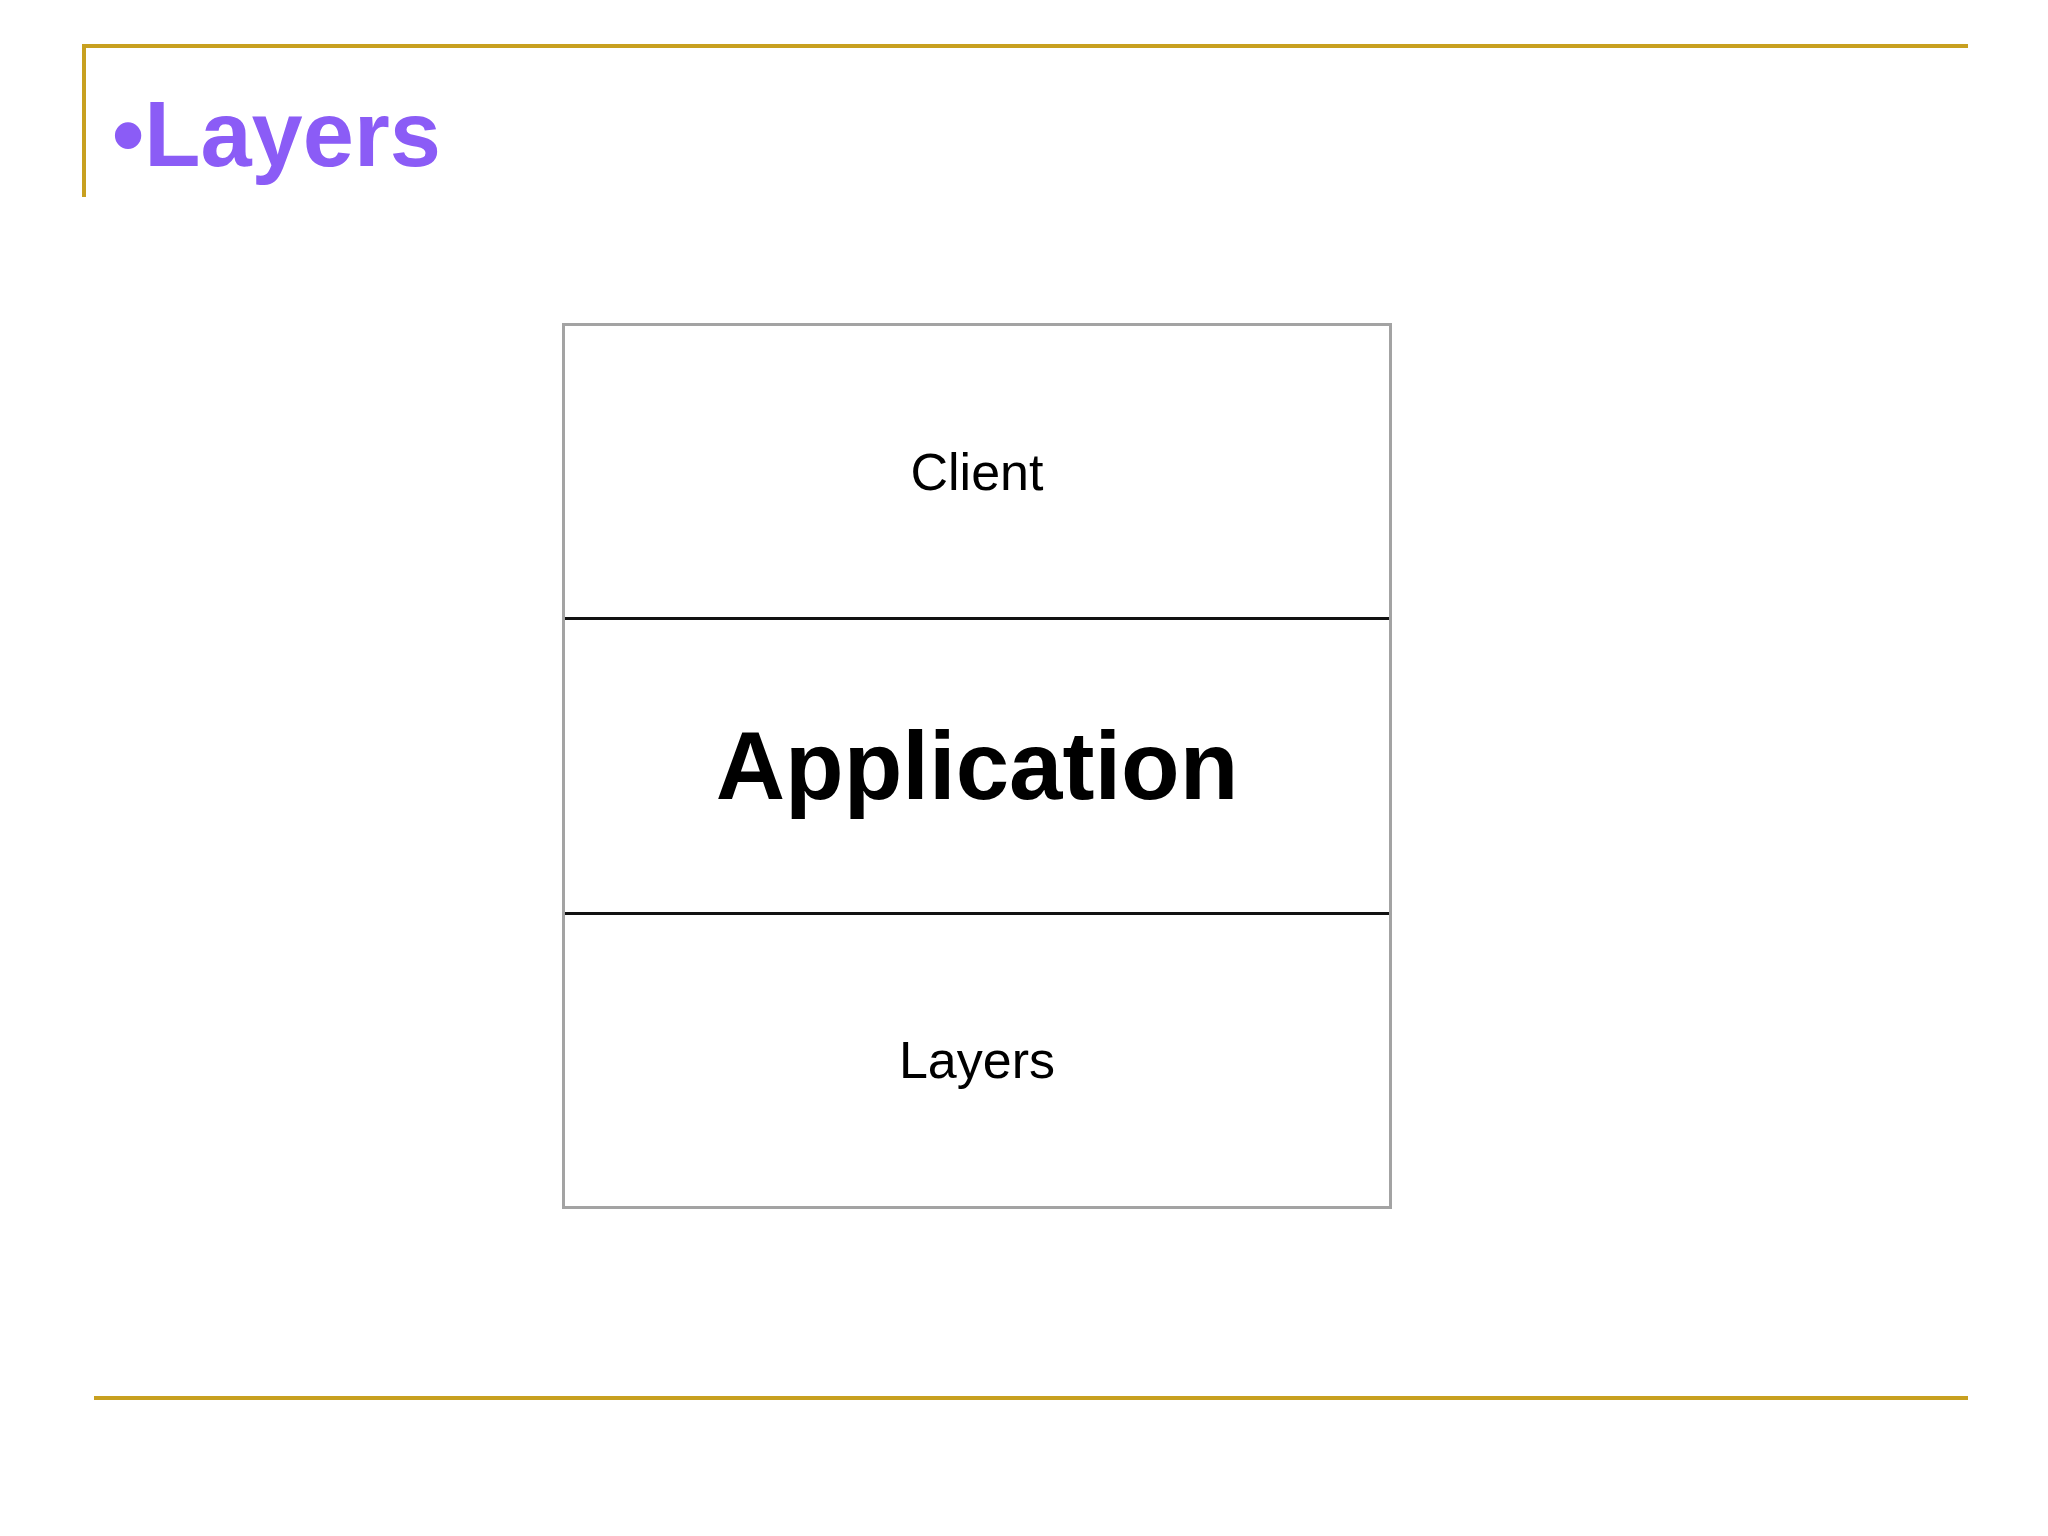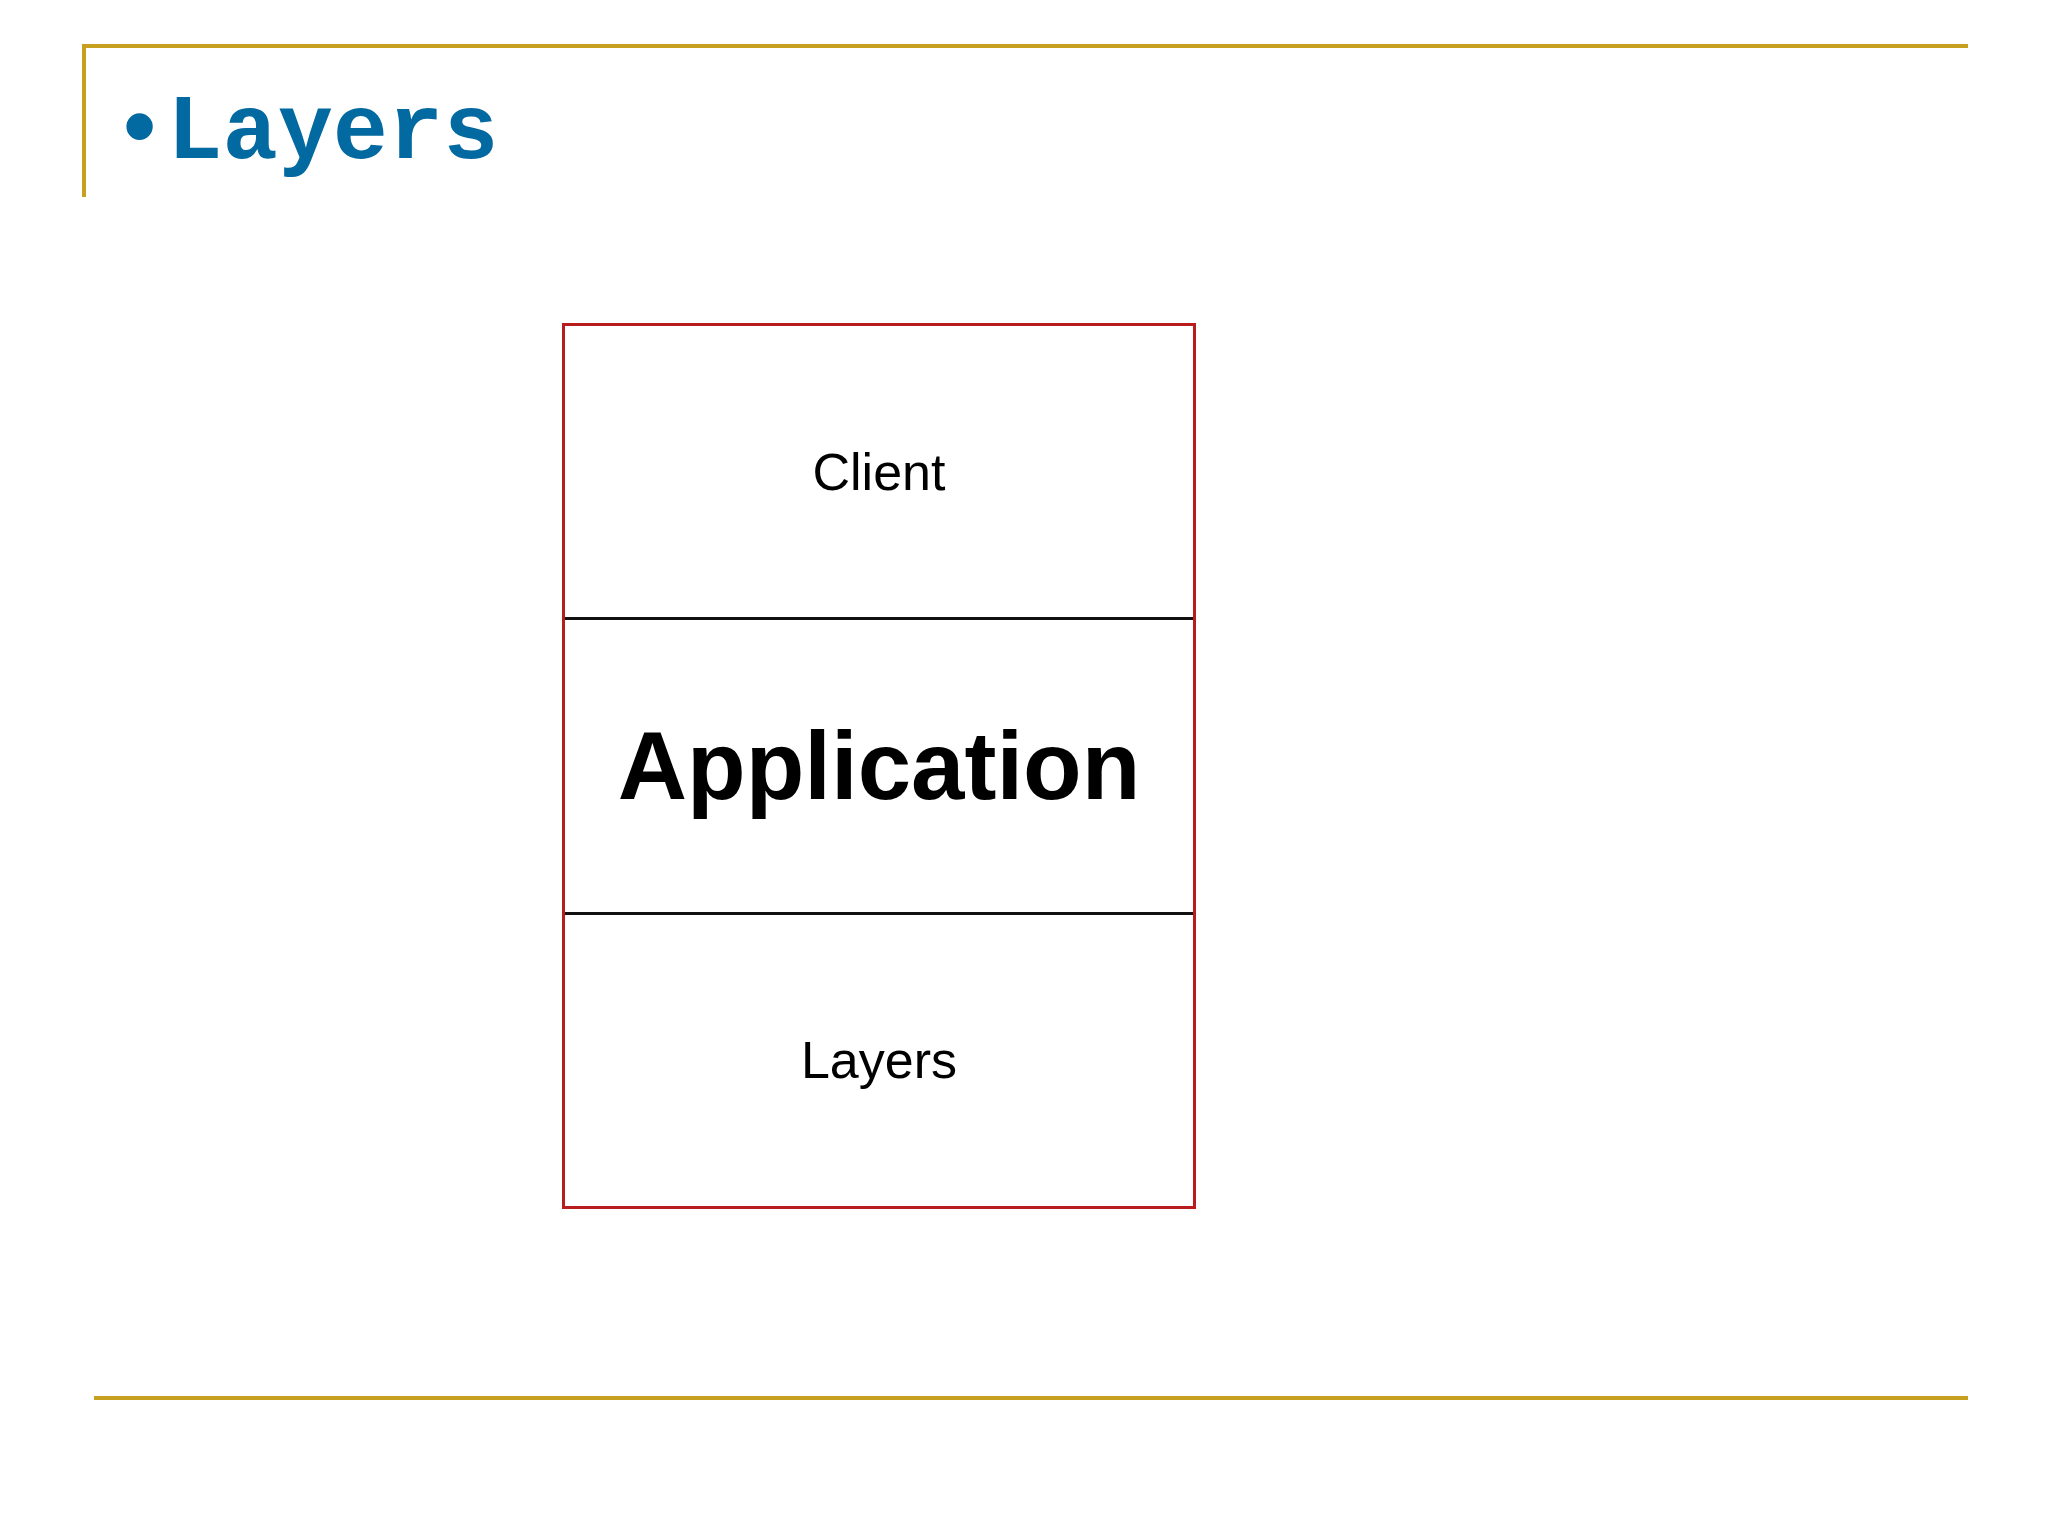--- a/index.html
+++ b/index.html
@@ -51,38 +51,38 @@
   .title-block {
     position: absolute;
     left: 112px;
     top: 64px;
     width: 1700px;
     height: 140px;
     display: flex;
     align-items: center;
   }
   .title-text {
-    font-family: Liberation Mono, monospace;
+    font-family: Liberation Sans, sans-serif;
     font-weight: bold;
     font-size: 92px;
     line-height: 1.0;
-    color: #0369a1;
+    color: #8b5cf6;
     letter-spacing: 0px;
     white-space: nowrap;
   }
 
   
   .stack {
     position: absolute;
     left: 562px;
     top: 323px;
-    width: 634px;
+    width: 830px;
     height: 886px;
     box-sizing: border-box;
-    border: 3px solid #b91c1c;
+    border: 3px solid #a3a3a3;
     background: #ffffff;
     display: flex;
     flex-direction: column;
   }
   .layer {
     flex: 1 1 0;
     position: relative;
     display: flex;
     align-items: center;
     justify-content: center;

